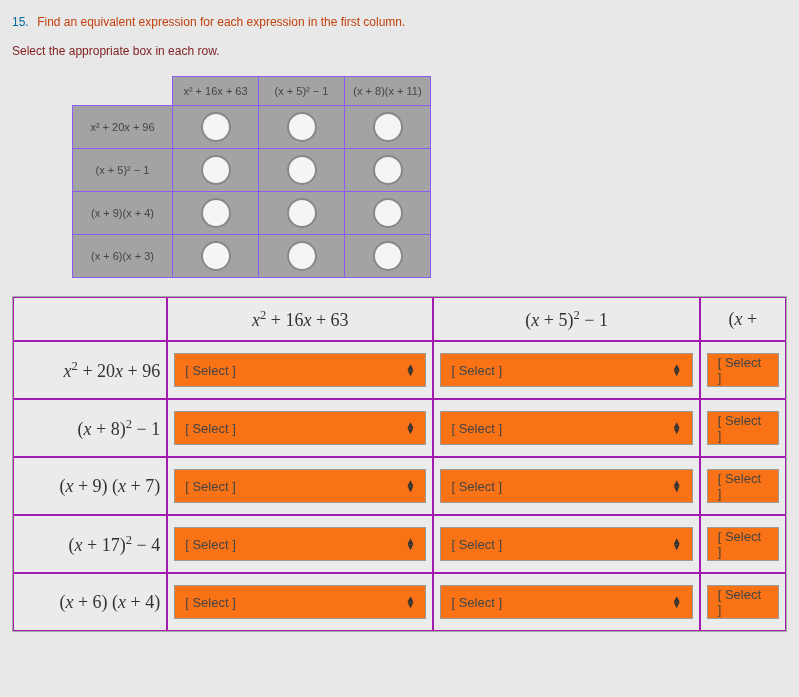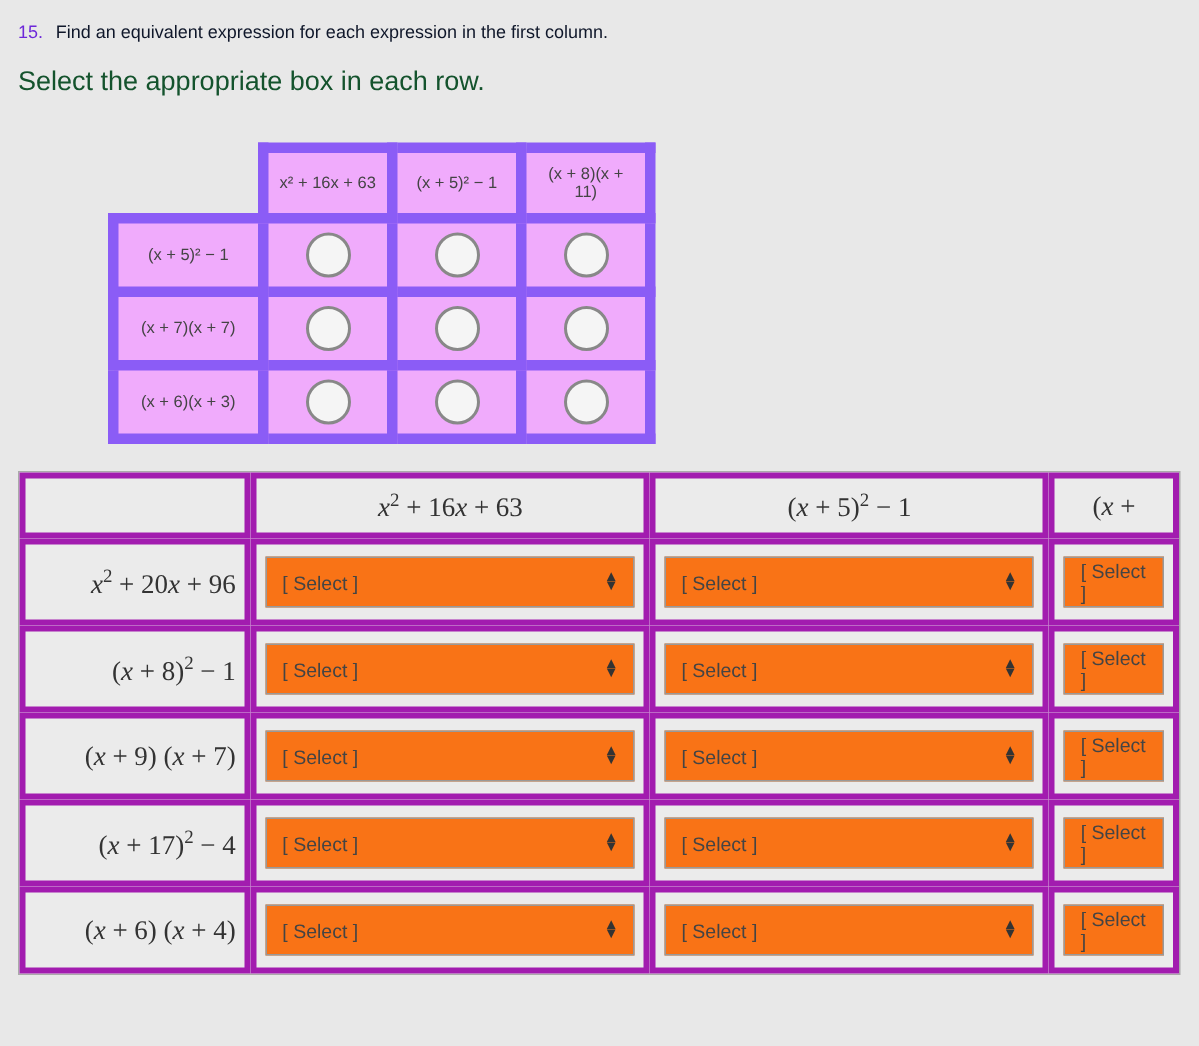--- a/index.html
+++ b/index.html
@@ -3,36 +3,36 @@
   <meta charset="utf-8">
   <style>
     * { box-sizing: border-box; margin: 0; padding: 0; }
     body {
       font-family: Arial, sans-serif;
       background: #e8e8e8;
       padding: 12px;
       width: 799px;
       color: #333;
     }
-    .question-num { font-size: 12px; color: #6d28d9; display: inline; }
-    .question-text { font-size: 12px; color: #0f172a; display: inline; margin-left: 4px; }
-    .instruction { font-size: 18px; color: #14532d; margin-top: 14px; margin-bottom: 30px; }
+    .question-num { font-size: 12px; color: #0369a1; display: inline; }
+    .question-text { font-size: 12px; color: #c2410c; display: inline; margin-left: 4px; }
+    .instruction { font-size: 12px; color: #7f1d1d; margin-top: 14px; margin-bottom: 18px; }
     
     .small-table {
       border-collapse: collapse;
       margin-left: 60px;
       margin-bottom: 18px;
     }
     .small-table td, .small-table th {
-      border: 7px solid #8b5cf6;
+      border: 1px solid #8b5cf6;
       text-align: center;
       vertical-align: middle;
       font-size: 11px;
       color: #444;
-      background: #f0abfc;
+      background: #a3a3a3;
     }
     .small-table th { font-weight: normal; padding: 8px 6px; }
     .small-table .row-head { padding: 10px 8px; width: 100px; }
     .small-table .col-head { padding: 8px 6px; width: 86px; }
     .small-table .blank-corner { border: none; background: transparent; }
     .small-table td.cell { padding: 4px; }
     .circle {
       width: 30px; height: 30px;
       border: 2px solid #888;
       border-radius: 50%;
@@ -40,21 +40,21 @@
       background: #f5f5f5;
     }
     
     .big-table {
       border-collapse: separate;
       border-spacing: 0;
       width: 100%;
       border: 1px solid #aaa;
     }
     .big-table th, .big-table td {
-      border: 4px solid #a21caf;
+      border: 1px solid #a21caf;
       padding: 6px;
       background: #ebebeb;
       vertical-align: middle;
       margin-top: 24px;
     }
     .big-table th {
       font-weight: normal;
       font-size: 18px;
       font-style: italic;
       font-family: 'Times New Roman', serif;
@@ -107,33 +107,45 @@
 
 <table class="small-table">
   <tbody>
       <tr>
     <td class="blank-corner"></td>
     <th class="col-head">x² + 16x + 63</th>
     <th class="col-head">(x + 5)² − 1</th>
     <th class="col-head">(x + 8)(x + 11)</th>
   </tr>
   <tr>
+    <td class="row-head">x² + 20x + 96</td>
+    <td class="cell">
+          <div class="circle"></div>
+        </td>
+    <td class="cell">
+          <div class="circle"></div>
+        </td>
+    <td class="cell">
+          <div class="circle"></div>
+        </td>
+  </tr>
+  <tr>
     <td class="row-head">(x + 5)² − 1</td>
     <td class="cell">
           <div class="circle"></div>
         </td>
     <td class="cell">
           <div class="circle"></div>
         </td>
     <td class="cell">
           <div class="circle"></div>
         </td>
   </tr>
   <tr>
-    <td class="row-head">(x + 7)(x + 7)</td>
+    <td class="row-head">(x + 9)(x + 4)</td>
     <td class="cell">
           <div class="circle"></div>
         </td>
     <td class="cell">
           <div class="circle"></div>
         </td>
     <td class="cell">
           <div class="circle"></div>
         </td>
   </tr>

